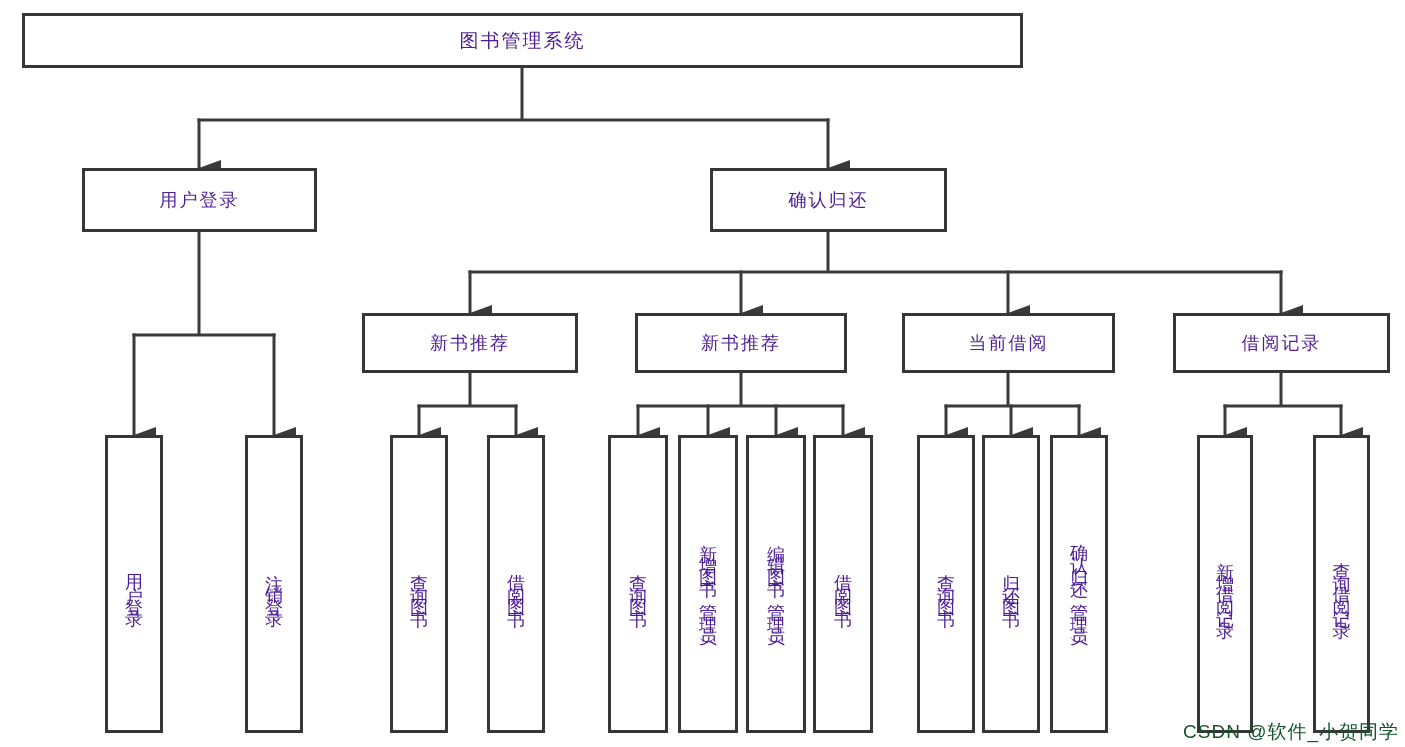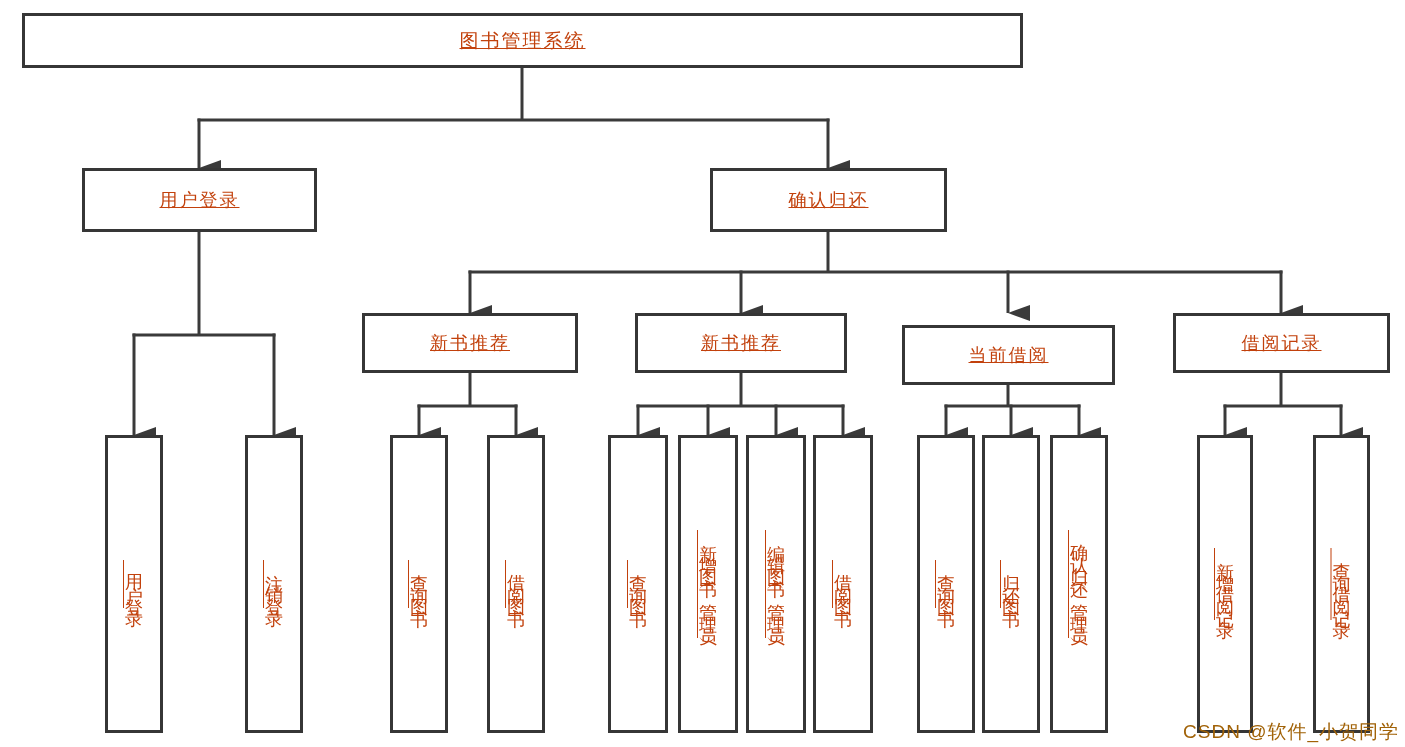--- a/index.html
+++ b/index.html
@@ -21,40 +21,39 @@
     position: absolute;
     box-sizing: border-box;
     background: #ffffff;
     border: 3px solid #363636;
     display: flex;
     align-items: center;
     justify-content: center;
     z-index: 2;
   }
   .node .lbl {
-    color: #c2410c;
+    color: #4c1d95;
     font-size: 18px;
     letter-spacing: 2px;
     white-space: nowrap;
-    text-decoration: underline;
   }
   .root-node .lbl { font-size: 19px; }
   .leaf .lbl {
     writing-mode: vertical-rl;
     letter-spacing: 12px;
     font-size: 18px;
     white-space: nowrap;
     line-height: 1;
   }
   .watermark {
     position: absolute;
     right: 6px;
     top: 719px;
     z-index: 3;
-    color: #a16207;
+    color: #14532d;
     font-size: 19px;
     letter-spacing: 1px;
     white-space: nowrap;
   }
   line { stroke: #3a3a3a; stroke-width: 3; }
 </style>
 </head>
 <body>
 
 <div id="stage">
@@ -117,21 +116,21 @@
   <div class="node" style="left:710px; top:168px; width:237px; height:64px;">
     <span class="lbl">确认归还</span>
   </div>
 
   <div class="node" style="left:362px; top:313px; width:216px; height:60px;justify-content:center;">
     <span class="lbl">新书推荐</span>
   </div>
   <div class="node" style="left:635px; top:313px; width:212px; height:60px;">
     <span class="lbl">新书推荐</span>
   </div>
-  <div class="node" style="left:902px; top:313px; width:213px; height:60px;margin-top:12px;">
+  <div class="node" style="left:902px; top:313px; width:213px; height:60px;">
     <span class="lbl">当前借阅</span>
   </div>
   <div class="node" style="left:1173px; top:313px; width:217px; height:60px;">
     <span class="lbl">借阅记录</span>
   </div>
 
   <div class="node leaf" style="left:105px; top:435px; width:58px; height:298px;">
     <span class="lbl">用户登录</span>
   </div>
   <div class="node leaf" style="left:245px; top:435px; width:58px; height:298px;">

